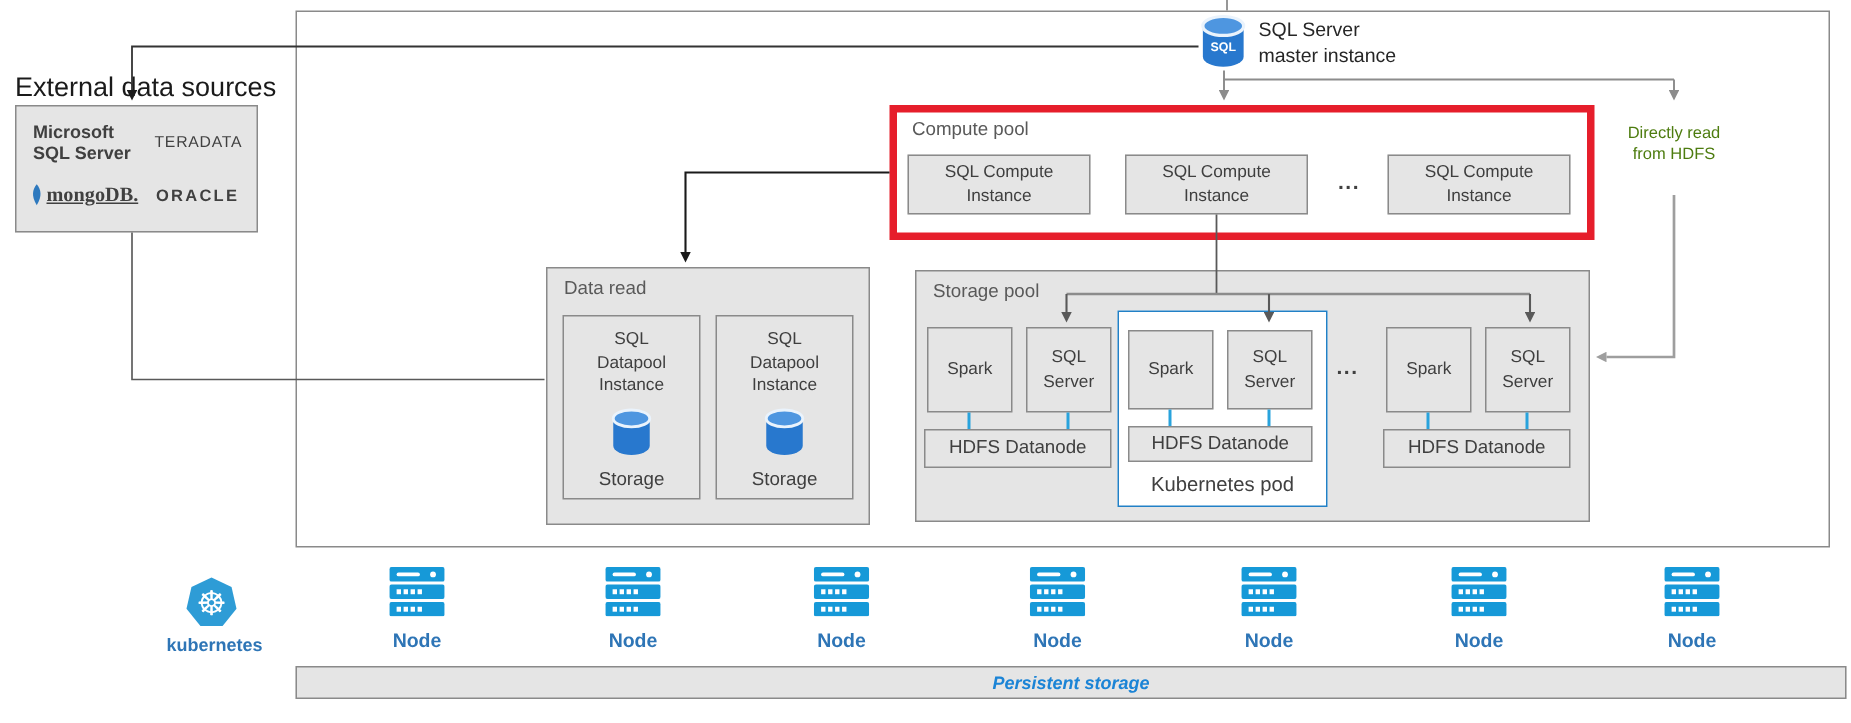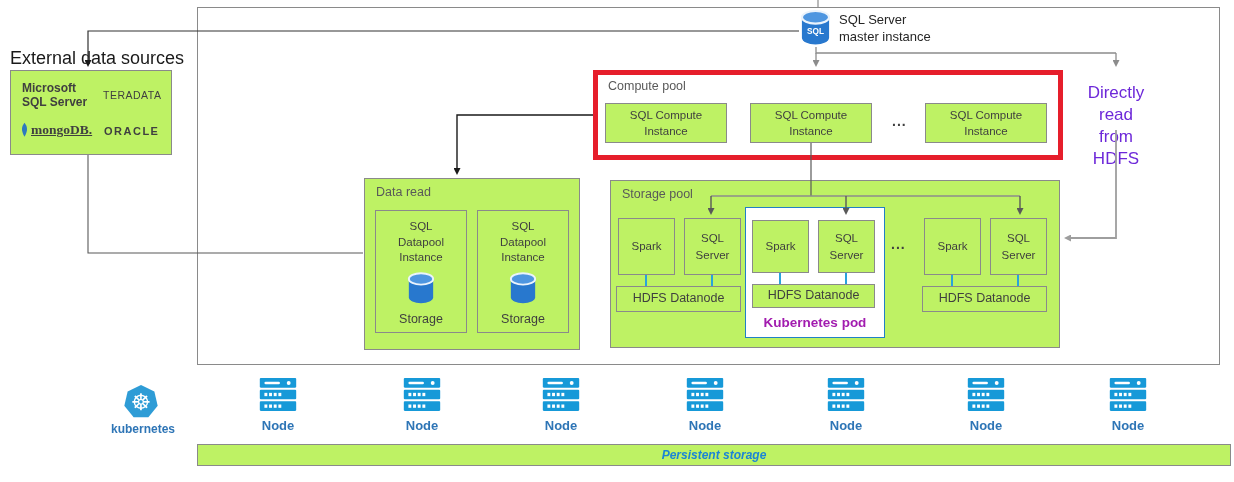--- a/index.html
+++ b/index.html
@@ -1,26 +1,26 @@
 <!DOCTYPE html>
 <html><head>
 <meta charset="utf-8">
 <style>
   html,body{margin:0;padding:0;background:#ffffff;}
   #canvas{
     position:relative;width:1234px;height:482px;background:#ffffff;
     font-family:"Liberation Sans", sans-serif;overflow:hidden;
   }
   .abs{position:absolute;box-sizing:border-box;}
-  .box{border:1px solid #8a8a8a;background:#bef264;}
+  .box{border:1px solid #8a8a8a;background:#e5e5e5;}
   .cell{display:flex;align-items:center;justify-content:center;text-align:center;
         font-size:11.5px;color:#3f3f3f;line-height:1.4;padding:0 4px;}
   .pool-label{font-size:12.5px;color:#595959;}
   .ellipsis{font-size:14px;font-weight:bold;color:#404040;letter-spacing:1px;}
-  .blue-label{color:#a21caf;font-weight:700;}
+  .blue-label{color:#404040;font-weight:400;}
   .node-label{color:#2e75b6;font-weight:600;font-size:13px;text-align:center;}
   .brand{color:#404040;}
   svg.overlay{position:absolute;left:0;top:0;z-index:40;pointer-events:none;}
   .z10{z-index:10;}
   .z20{z-index:20;}
 </style>
 </head>
 <body>
 
 <svg width="0" height="0" style="position:absolute" aria-hidden="true">
@@ -79,21 +79,21 @@
   </svg>
   <div class="abs z20" style="left:839px;top:12px;width:100px;font-size:13px;color:#262626;line-height:1.3;">SQL Server master instance</div>
 
   <div class="abs z10" style="left:593px;top:70px;width:470px;height:90px;border:5px solid #e61e2b;background:#ffffff;"></div>
   <div class="abs pool-label z20" style="left:608px;top:79px;">Compute pool</div>
   <div class="abs box cell z20" style="left:605px;top:103px;width:122px;height:40px;padding:0 8px;">SQL Compute Instance</div>
   <div class="abs box cell z20" style="left:750px;top:103px;width:122px;height:40px;padding:0 8px;">SQL Compute Instance</div>
   <div class="abs ellipsis z20" style="left:892px;top:113px;">...</div>
   <div class="abs box cell z20" style="left:925px;top:103px;width:122px;height:40px;padding:0 8px;">SQL Compute Instance</div>
 
-  <div class="abs z20" style="left:1080px;top:82px;width:72px;text-align:center;font-size:17px;color:#6d28d9;line-height:1.3;">Directly read from HDFS</div>
+  <div class="abs z20" style="left:1080px;top:82px;width:72px;text-align:center;font-size:11px;color:#4d7c0f;line-height:1.3;">Directly read from HDFS</div>
 
   <div class="abs box z10" style="left:364px;top:178px;width:216px;height:172px;"></div>
   <div class="abs pool-label z20" style="left:376px;top:185px;">Data read</div>
 
   <div class="abs box z20" style="left:375px;top:210px;width:92px;height:123px;display:flex;flex-direction:column;align-items:center;justify-content:space-between;padding:8px 0 6px;">
     <div style="width:62px;text-align:center;font-size:11.5px;color:#3f3f3f;line-height:1.35;">SQL Datapool Instance</div>
     <svg width="30" height="33" viewBox="0 0 34 38">
         <use href="#sym-cyl"></use>
       </svg>
     <div style="font-size:12.5px;color:#3f3f3f;">Storage</div>

